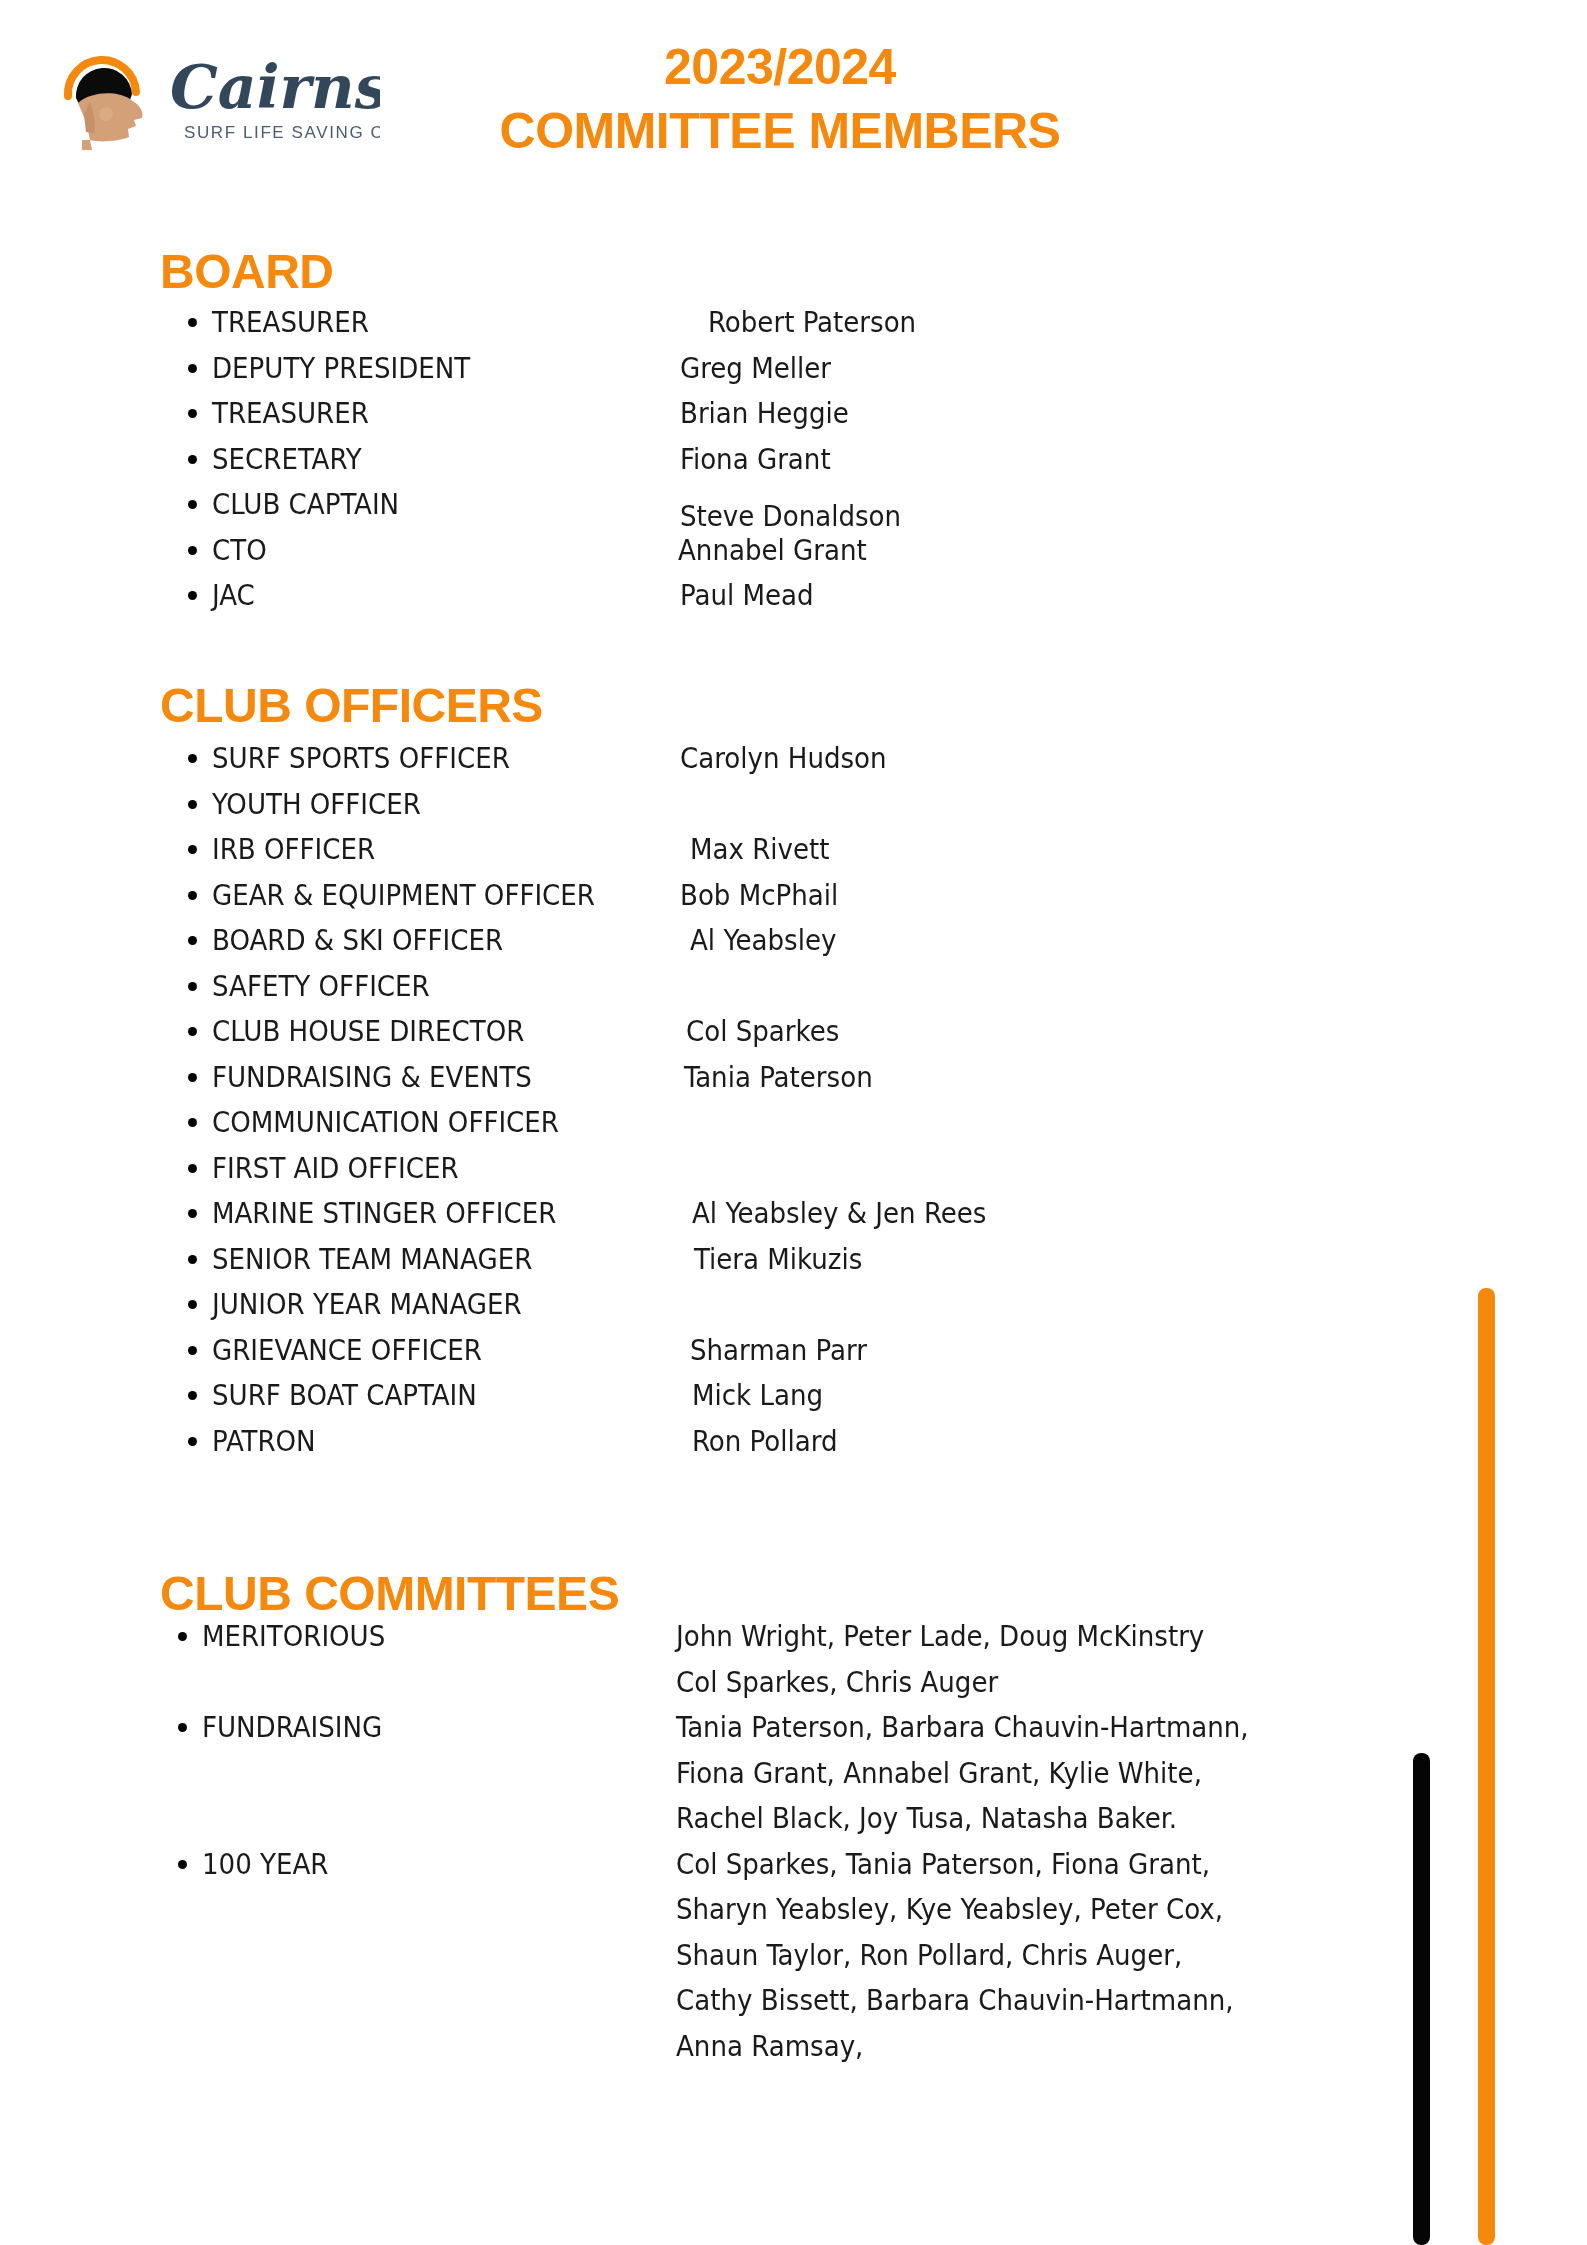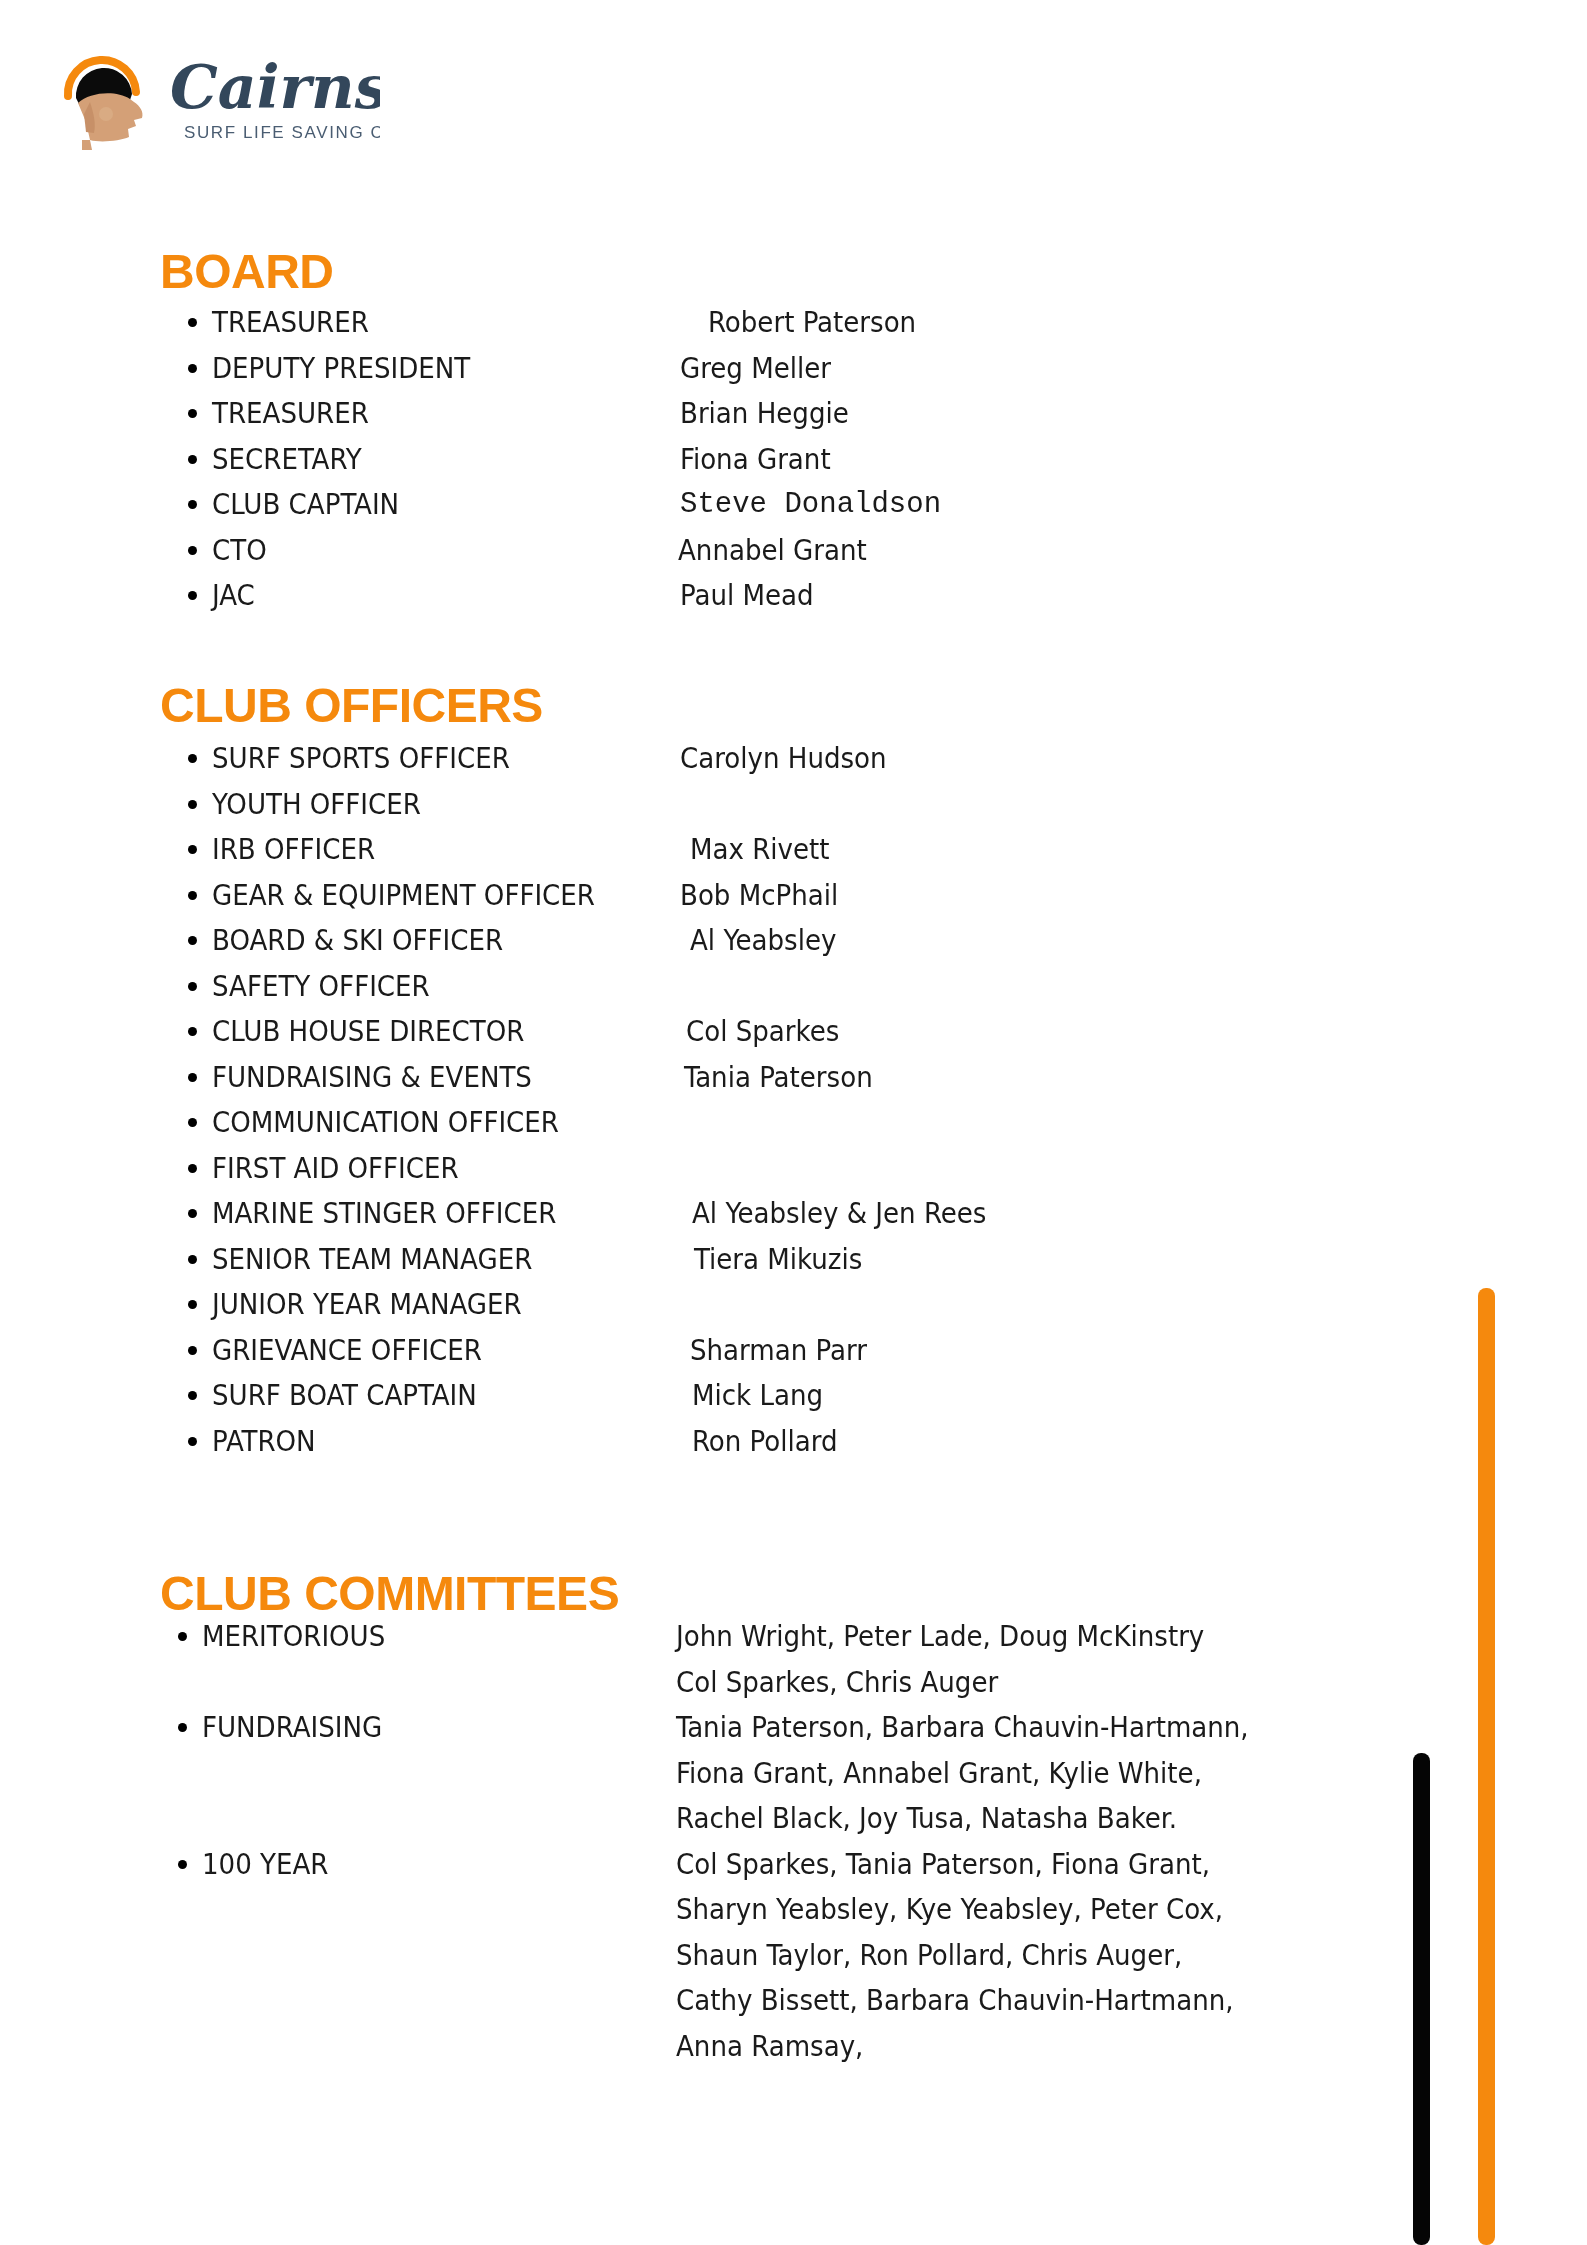--- a/index.html
+++ b/index.html
@@ -162,20 +162,24 @@
         <circle cx="46" cy="74" r="7" fill="#D9AB83"></circle>
         <path d="M22 100 L30 100 L32 110 L22 110 Z" fill="#D4A077"></path>
       </svg>
 
       <svg class="logo-word" viewBox="0 0 212 112">
         <text x="2" y="66" font-family="DejaVu Serif, serif" font-size="60" font-style="italic" font-weight="bold" fill="#33475B">Cairns</text>
         <text x="16" y="96" font-family="Liberation Sans, sans-serif" font-size="17" letter-spacing="1.6" fill="#4A5D72">SURF LIFE SAVING CLUB</text>
       </svg>
     </div>
 
+    <div class="title-block">
+      <div class="title-line title-year">2023/2024</div>
+      <div class="title-line title-sub">COMMITTEE MEMBERS</div>
+    </div>
   </div>
 
   <div id="sections-root">
       <div class="section" style="top: 248px;">
         <div class="section-heading" style="position: absolute; left: 160px; top: 0px;">BOARD</div>
         <ul class="roles-list" style="position: absolute; left: 0px; top: 52px;">
           <li class="role-row" style="position: absolute; left: 0px; top: 0px; height: 45.5px;">
             <span class="bullet" style="left: 188px; top: 18px; margin-top: 0px;"></span>
             <span class="role-label" style="left: 212px; top: 0px; line-height: 45.5px;">TREASURER</span>
             <span class="role-person" style="left: 680px; top: 0px; line-height: 45.5px; margin-left: 28px;">Robert Paterson</span>
@@ -191,21 +195,21 @@
             <span class="role-person" style="left: 680px; top: 0px; line-height: 45.5px;">Brian Heggie</span>
           </li>
           <li class="role-row" style="position: absolute; left: 0px; top: 136.5px; height: 45.5px;">
             <span class="bullet" style="left: 188px; top: 18px; margin-top: 0px;"></span>
             <span class="role-label" style="left: 212px; top: 0px; line-height: 45.5px;">SECRETARY</span>
             <span class="role-person" style="left: 680px; top: 0px; line-height: 45.5px;">Fiona Grant</span>
           </li>
           <li class="role-row" style="position: absolute; left: 0px; top: 182px; height: 45.5px;">
             <span class="bullet" style="left: 188px; top: 18px; margin-top: 0px;"></span>
             <span class="role-label" style="left: 212px; top: 0px; line-height: 45.5px;">CLUB CAPTAIN</span>
-            <span class="role-person" style="left: 680px; top: 0px; line-height: 45.5px; font-family: Liberation Mono, monospace;">Steve Donaldson</span>
+            <span class="role-person" style="left: 680px; top: 12px; line-height: 45.5px;">Steve Donaldson</span>
           </li>
           <li class="role-row" style="position: absolute; left: 0px; top: 227.5px; height: 45.5px;">
             <span class="bullet" style="left: 188px; top: 18px; margin-top: 0px;"></span>
             <span class="role-label" style="left: 212px; top: 0px; line-height: 45.5px;">CTO</span>
             <span class="role-person" style="left: 678px; top: 0px; line-height: 45.5px;">Annabel Grant</span>
           </li>
           <li class="role-row" style="position: absolute; left: 0px; top: 273px; height: 45.5px;">
             <span class="bullet" style="left: 188px; top: 18px; margin-top: 0px;"></span>
             <span class="role-label" style="left: 212px; top: 0px; line-height: 45.5px;">JAC</span>
             <span class="role-person" style="left: 680px; top: 0px; line-height: 45.5px;">Paul Mead</span>

